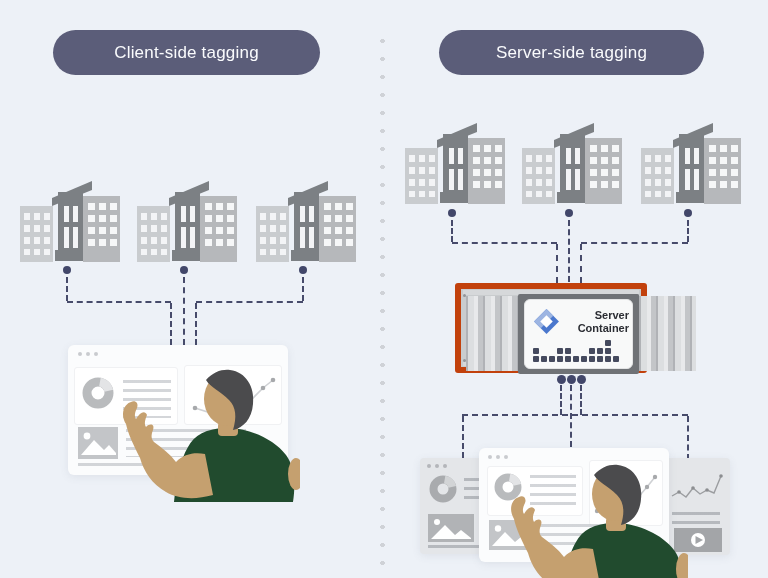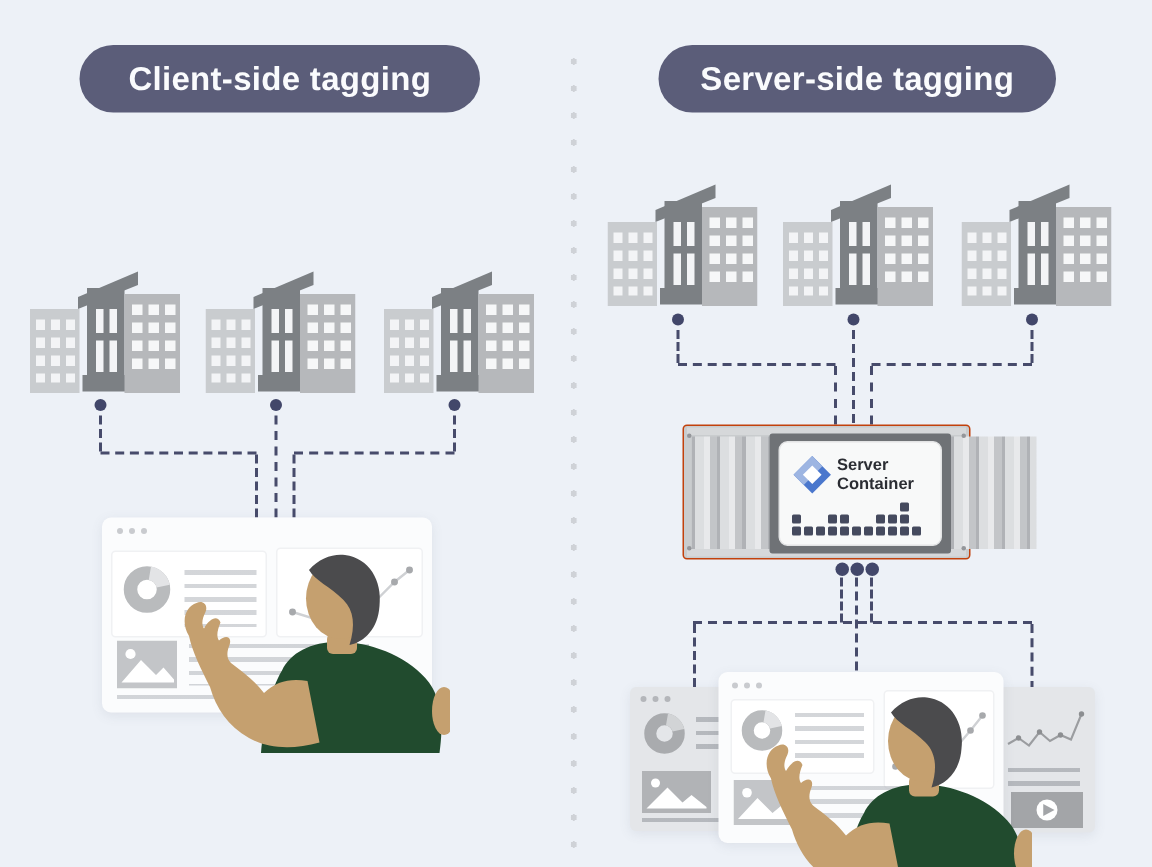--- a/index.html
+++ b/index.html
@@ -8,21 +8,21 @@
     position:relative; width:768px; height:578px; overflow:hidden;
     background:#edf1f7;
     font-family:"Liberation Sans", sans-serif;
   }
   .abs { position:absolute; }
 
   
   .pill {
     position:absolute; height:45px; border-radius:23px; background:#5b5d79;
     display:flex; align-items:center; justify-content:center;
-    color:#fafbfd; font-size:22px; font-weight:bold; letter-spacing:.2px;
+    color:#fafbfd; font-size:17px; font-weight:normal; letter-spacing:.2px;
   }
   .pill-left  { left:53px;  top:30px; width:267px; }
   .pill-right { left:439px; top:30px; width:265px; }
 
   
   .divider {
     position:absolute; left:380px; top:32px; width:5px; height:546px;
     background-image:radial-gradient(circle 2.2px, #cfd2d7 95%, transparent 100%);
     background-size:5px 18px; background-repeat:repeat-y; background-position:center 0;
   }
@@ -47,21 +47,21 @@
   .traffic i { width:4px; height:4px; border-radius:50%; display:block; }
   .win.white .traffic i { background:#c9cbcf; }
   .win.gray  .traffic i { background:#b4b6ba; }
   .subpanel { position:absolute; background:#ffffff; border:1px solid #f0f1f3; border-radius:3px; }
   .tl { position:absolute; background:repeating-linear-gradient(to bottom, rgba(176,180,186,.55) 0 3px, transparent 3px 9px); }
   .tl.dark { background:repeating-linear-gradient(to bottom, rgba(150,154,160,.6) 0 3px, transparent 3px 9px); }
 
   
   .container-frame {
     position:absolute; left:455px; top:283px; width:192px; height:90px;
-    background:#c9ccce; border:1px solid #c2410c; border-radius:3px;
+    background:#c9ccce; border:6px solid #c2410c; border-radius:3px;text-align:right;
   }
   .rail { position:absolute; left:2px; right:2px; height:5px; background:#d6d8da; }
   .rail.top { top:1px; } .rail.bottom { bottom:1px; }
   .corrug {
     position:absolute; top:7px; height:75px;
     background:repeating-linear-gradient(90deg,#b0b2b6 0 2px,#dcdee0 2px 8px,#e8e9eb 8px 12px,#c3c5c8 12px 17px);
   }
   .corrug.l { left:5px;   width:52px; }
   .corrug.r { left:178px; width:57px; }
   .bolt { position:absolute; width:3px; height:3px; border-radius:50%; background:#94969a; }

